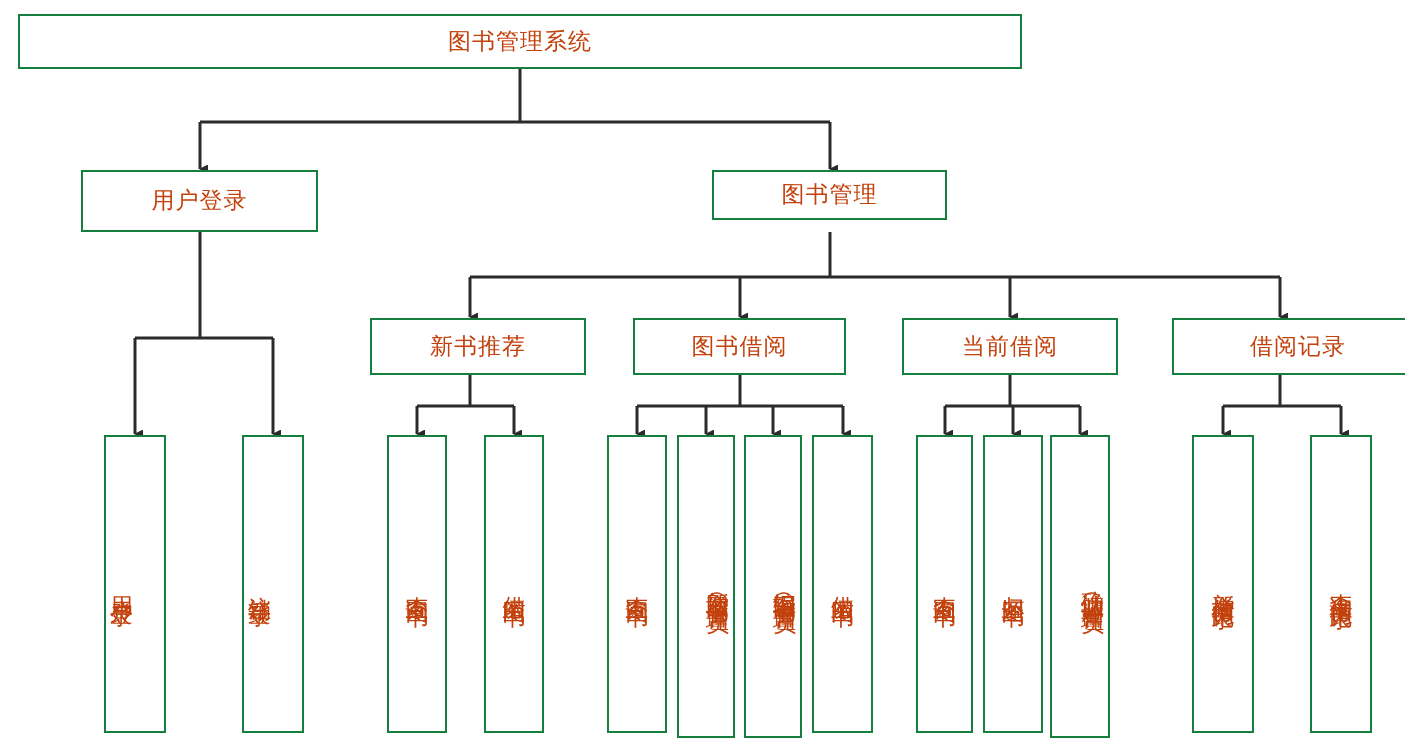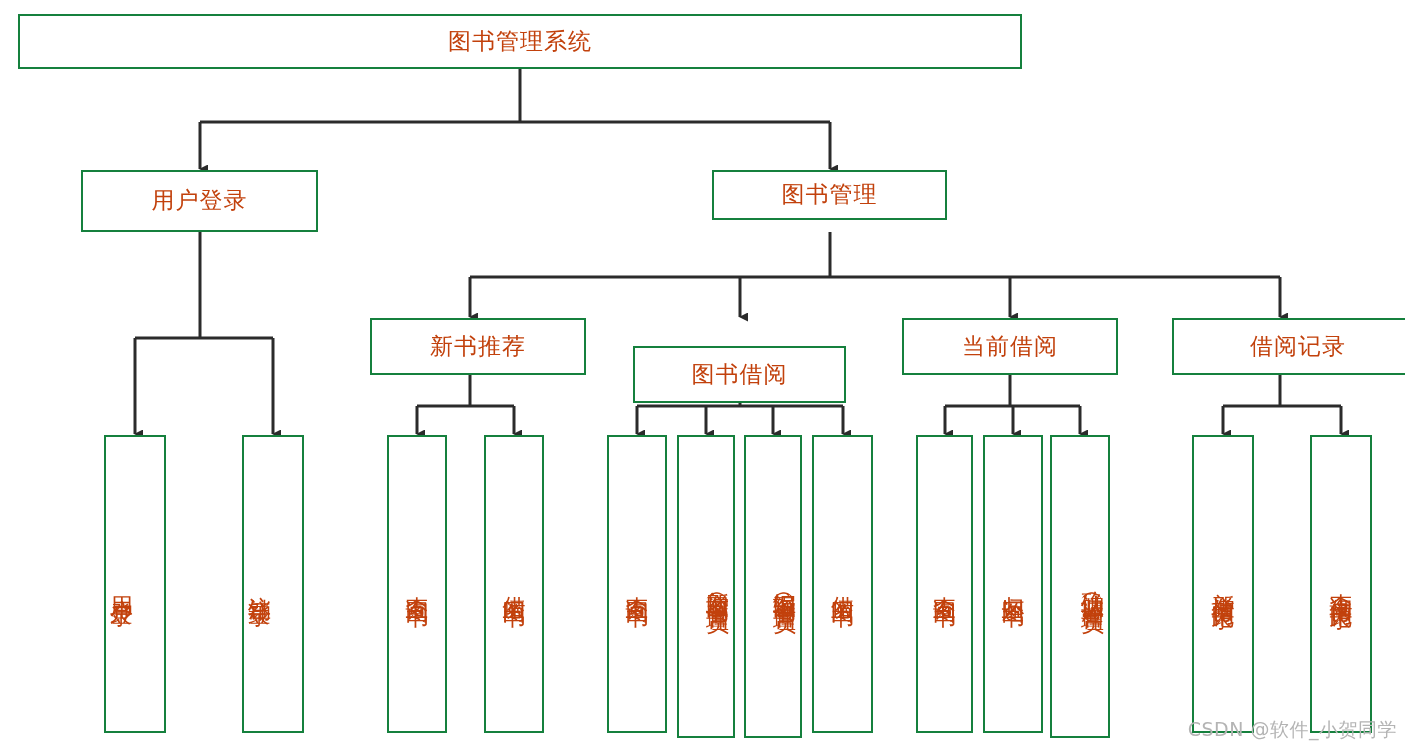--- a/index.html
+++ b/index.html
@@ -127,21 +127,21 @@
       </div>
       <div class="node horizontal" style="left: 81px; top: 170px; width: 237px; height: 62px;">
         <span class="node-label">用户登录</span>
       </div>
       <div class="node horizontal" style="left: 712px; top: 170px; width: 235px; height: 50px; justify-content: center;">
         <span class="node-label">图书管理</span>
       </div>
       <div class="node horizontal" style="left: 362px; top: 318px; width: 216px; height: 57px; margin-left: 8px;">
         <span class="node-label">新书推荐</span>
       </div>
-      <div class="node horizontal" style="left: 633px; top: 318px; width: 213px; height: 57px; margin-top: 28px;">
+      <div class="node horizontal" style="left: 633px; top: 318px; width: 213px; height: 57px;">
         <span class="node-label">图书借阅</span>
       </div>
       <div class="node horizontal" style="left: 902px; top: 318px; width: 216px; height: 57px; text-align: center;">
         <span class="node-label">当前借阅</span>
       </div>
       <div class="node horizontal" style="left: 1172px; top: 318px; width: 252px; height: 57px;">
         <span class="node-label">借阅记录</span>
       </div>
       <div class="node vertical align-bottom" style="left: 104px; top: 435px; width: 62px; height: 298px;">
         <span class="node-label">用户登录</span>
@@ -177,14 +177,13 @@
         <span class="node-label">确认归还（管理员）</span>
       </div>
       <div class="node vertical align-center" style="left: 1192px; top: 435px; width: 62px; height: 298px;">
         <span class="node-label">新增借阅记录</span>
       </div>
       <div class="node vertical align-center" style="left: 1310px; top: 435px; width: 62px; height: 298px;">
         <span class="node-label">查询借阅记录</span>
       </div>
     </div>
 
-  <div class="watermark">CSDN @软件_小贺同学</div>
 </div>
 
 </body></html>

